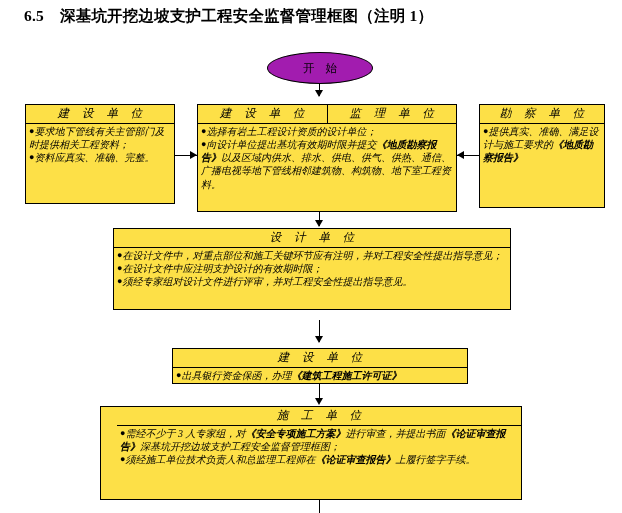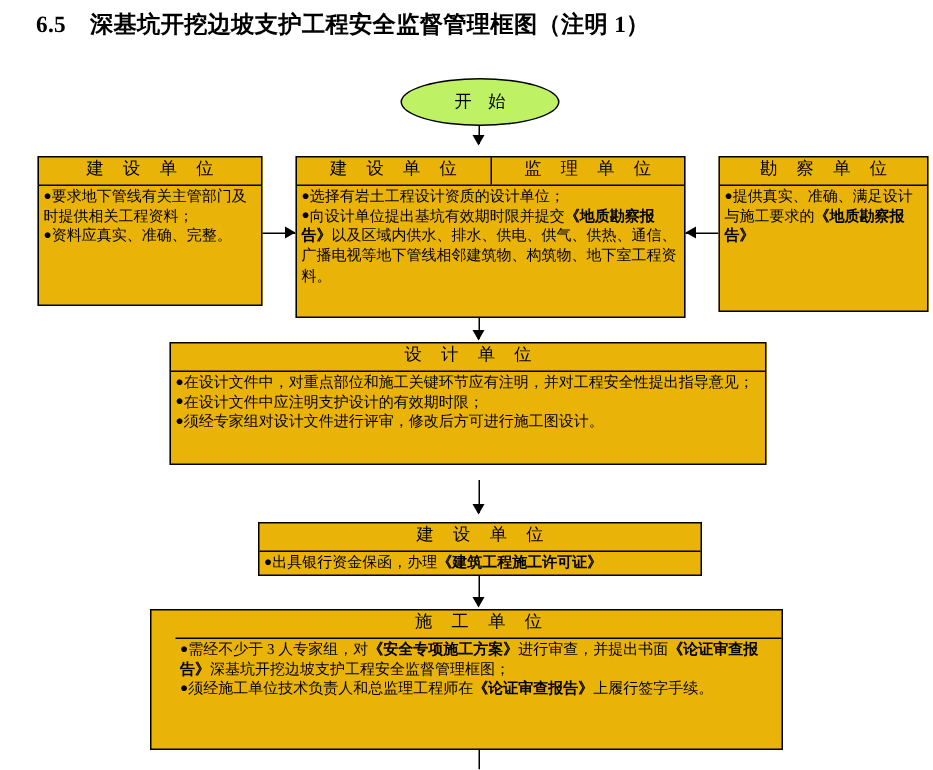--- a/index.html
+++ b/index.html
@@ -26,22 +26,23 @@
     letter-spacing: 0.2px;
     white-space: nowrap;
     margin-left: 14px;
   }
   #doc-title .num { margin-right: 16px; }
 
   
   .box {
     position: absolute;
     border: 1.3px solid #000;
-    background: #eab308;
-    box-sizing: border-box;
+    background: #fde047;
+    box-sizing: border-box;
+    font-style: italic;
   }
   .box-head {
     border-bottom: 1.3px solid #000;
     text-align: center;
     font-size: 11.5px;
     letter-spacing: 5px;
     padding: 1px 0 1px 5px;
     box-sizing: border-box;
     white-space: nowrap;
     line-height: 1.35;
@@ -82,21 +83,21 @@
 
   
   #start-oval {
     position: absolute;
     left: 267px;
     top: 52px;
     width: 106px;
     height: 32px;
     border: 1.3px solid #000;
     border-radius: 53px / 16px;
-    background: #bef264;
+    background: #a21caf;
     box-sizing: border-box;
     text-align: center;
     font-size: 11.5px;
     line-height: 30px;
     letter-spacing: 4px;
     text-indent: 4px;
   }
 
   
   .vline {
@@ -163,36 +164,36 @@
   </div>
   <div class="box-body">
     <p class="bul">选择有岩土工程设计资质的设计单位；</p>
     <p class="bul"><span>向设计单位提出基坑有效期时限并提交</span><span class="b">《地质勘察报告》</span><span>以及区域内供水、排水、供电、供气、供热、通信、广播电视等地下管线相邻建筑物、构筑物、地下室工程资料。</span></p>
   </div>
 </div>
 
 <div class="hline" style="left:457px; top:155px; width:22px;"></div>
 <div class="arrow-left" style="left:457px; top:150.5px;"></div>
 
-<div class="box" style="left:479px; top:104px; width:140px; height:104px;">
+<div class="box" style="left:479px; top:104px; width:126px; height:104px;">
   <div class="box-head">勘 察 单 位</div>
   <div class="box-body">
     <p class="bul"><span>提供真实、准确、满足设计与施工要求的</span><span class="b">《地质勘察报告》</span></p>
   </div>
 </div>
 
 <div class="vline" style="left:319px; top:212px; height:14px;"></div>
 <div class="arrow-down" style="left:314.5px; top:220px;"></div>
 
 <div class="box" style="left:113px; top:228px; width:398px; height:82px;">
   <div class="box-head">设 计 单 位</div>
   <div class="box-body">
     <p class="bul">在设计文件中，对重点部位和施工关键环节应有注明，并对工程安全性提出指导意见；</p>
     <p class="bul">在设计文件中应注明支护设计的有效期时限；</p>
-    <p class="bul">须经专家组对设计文件进行评审，修改后方可进行施工图设计。</p>
+    <p class="bul">须经专家组对设计文件进行评审，并对工程安全性提出指导意见。</p>
   </div>
 </div>
 
 <div class="vline" style="left:319px; top:320px; height:22px;"></div>
 <div class="arrow-down" style="left:314.5px; top:336px;"></div>
 
 <div class="box" style="left:172px; top:348px; width:296px; height:36px;">
   <div class="box-head">建 设 单 位</div>
   <div class="box-body">
     <p class="bul"><span>出具银行资金保函，办理</span><span class="b">《建筑工程施工许可证》</span></p>

